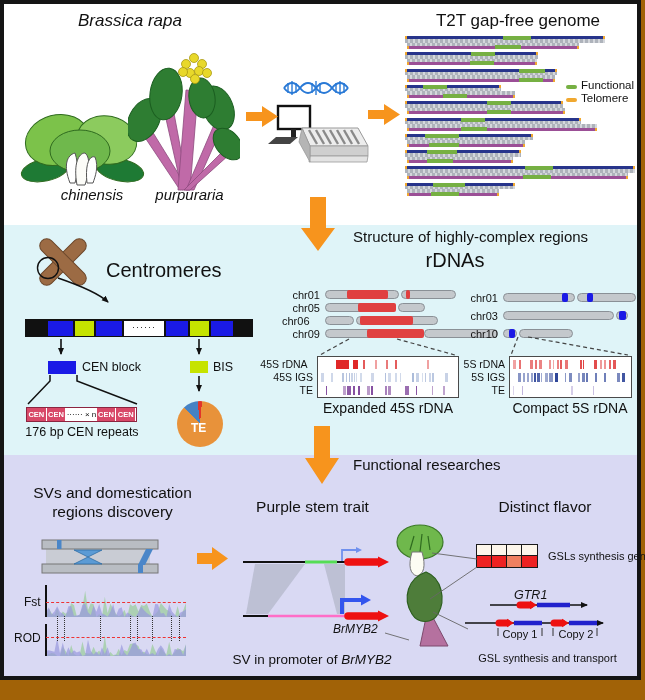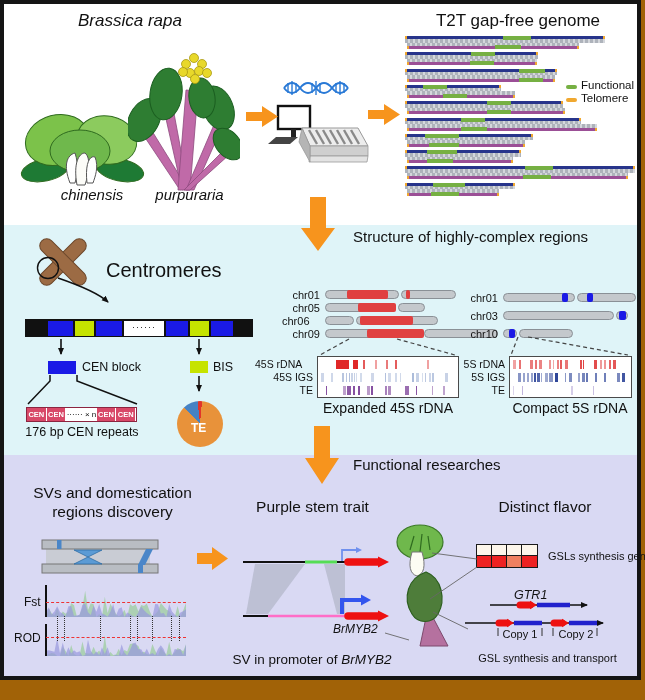--- a/index.html
+++ b/index.html
@@ -276,20 +276,21 @@
       <div style="height: 100%; box-sizing: border-box; display: flex; align-items: center; justify-content: center; width: 31px; background: rgb(255, 255, 255); font-size: 8px; white-space: nowrap;">······ × n</div>
       <div style="height: 100%; box-sizing: border-box; display: flex; align-items: center; justify-content: center; width: 20px; background: var(--cen_repeat_crimson); color: rgb(255, 255, 255); font-weight: bold; font-size: 7.5px; border-right: 1px solid rgb(255, 255, 255);">CEN</div>
       <div style="height: 100%; box-sizing: border-box; display: flex; align-items: center; justify-content: center; width: 20px; background: var(--cen_repeat_crimson); color: rgb(255, 255, 255); font-weight: bold; font-size: 7.5px; border-right: 1px solid rgb(255, 255, 255);">CEN</div>
     </div>
   <div class="t ctr" style="left:18px;top:425px;width:128px;font-size:12.5px;">176 bp CEN repeats</div>
 
   <div class="abs" style="left:177px;top:401px;width:46px;height:46px;border-radius:50%;z-index:2;
        background:conic-gradient(var(--pie_red) 0deg 5deg, var(--pie_orange) 5deg 316deg, var(--pie_blue) 316deg 354deg, var(--pie_red) 354deg 360deg);"></div>
   <div class="t" style="left:191px;top:421px;font-size:12px;font-weight:bold;color:#fff;">TE</div>
 
+  <div class="t ctr" style="left:395px;top:249px;width:120px;font-size:20px;">rDNAs</div>
   <div id="rdna-left" class="abs" style="left:0;top:0;z-index:2;">
       <div style="position: absolute; left: 282px; top: 289px; width: 38px; font-size: 11px; text-align: right;">chr01</div>
       <div style="position: absolute; left: 325px; top: 290px; width: 131px; height: 9px;">
         <div style="position: absolute; left: 0px; top: 0px; width: 74.48px; height: 9px; background: rgb(196, 200, 204); border: 1px solid rgb(138, 144, 150); border-radius: 5px; box-sizing: border-box;"></div>
         <div style="position: absolute; left: 76.48px; top: 0px; width: 54.52px; height: 9px; background: rgb(196, 200, 204); border: 1px solid rgb(138, 144, 150); border-radius: 5px; box-sizing: border-box;"></div>
         <div style="position: absolute; left: 22.27px; top: 0px; width: 40.61px; height: 9px; background: var(--rdna_red); border-radius: 2px;"></div>
         <div style="position: absolute; left: 81.22px; top: 0px; width: 3.93px; height: 9px; background: var(--rdna_red); border-radius: 2px;"></div>
       </div>
       <div style="position: absolute; left: 282px; top: 302px; width: 38px; font-size: 11px; text-align: right;">chr05</div>
       <div style="position: absolute; left: 325px; top: 303px; width: 100px; height: 9px;">
@@ -424,21 +425,21 @@
         <div style="position: absolute; left: 110.1px; top: 0px; width: 3.2px; height: 9px; background: var(--igs_dark_blue); opacity: 0.915092;"></div>
       </div>
       <div style="position: absolute; left: 2px; top: 29px; width: 115px; height: 9px; overflow: hidden;">
         <div style="position: absolute; left: 1px; top: 0px; width: 1.2px; height: 9px; background: rgb(192, 180, 220); opacity: 0.573192;"></div>
         <div style="position: absolute; left: 9.5px; top: 0px; width: 1px; height: 9px; background: rgb(192, 180, 220); opacity: 0.981638;"></div>
         <div style="position: absolute; left: 58.7px; top: 0px; width: 2.4px; height: 9px; background: rgb(192, 180, 220); opacity: 0.665307;"></div>
         <div style="position: absolute; left: 80.8px; top: 0px; width: 1.1px; height: 9px; background: rgb(192, 180, 220); opacity: 0.839273;"></div>
       </div>
     </div>
   <div id="heat-left-labels" class="abs" style="left:0;top:0;z-index:6;">
-      <div style="position: absolute; left: 255px; top: 358px; width: 58px; font-size: 10.5px; text-align: left;">45S rDNA</div>
+      <div style="position: absolute; left: 255px; top: 358px; width: 58px; font-size: 10.5px; text-align: center;">45S rDNA</div>
       <div style="position: absolute; left: 255px; top: 371px; width: 58px; font-size: 10.5px; text-align: right;">45S IGS</div>
       <div style="position: absolute; left: 255px; top: 384px; width: 58px; font-size: 10.5px; text-align: right;">TE</div>
     </div>
   <div id="heat-right-labels" class="abs" style="left:0;top:0;z-index:6;">
       <div style="position: absolute; left: 447px; top: 358px; width: 58px; font-size: 10.5px; text-align: right;">5S rDNA</div>
       <div style="position: absolute; left: 447px; top: 371px; width: 58px; font-size: 10.5px; text-align: right;">5S IGS</div>
       <div style="position: absolute; left: 447px; top: 384px; width: 58px; font-size: 10.5px; text-align: right;">TE</div>
     </div>
   <div class="t ctr" style="left:312px;top:400px;width:152px;font-size:14px;">Expanded 45S rDNA</div>
   <div class="t ctr" style="left:500px;top:400px;width:140px;font-size:14px;">Compact 5S rDNA</div>

